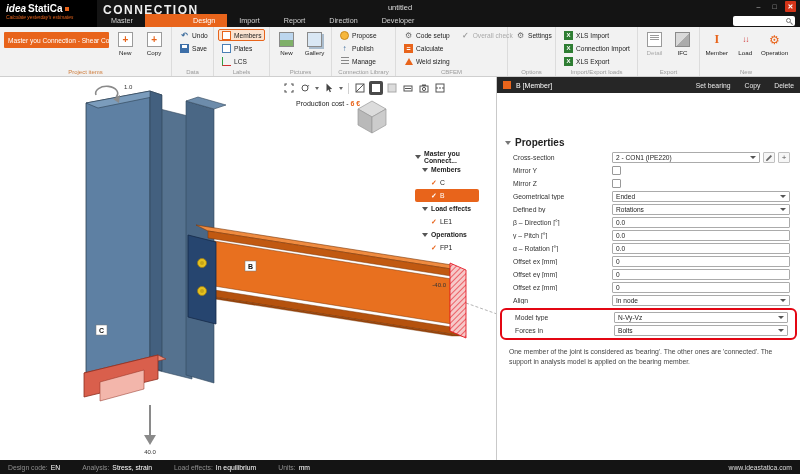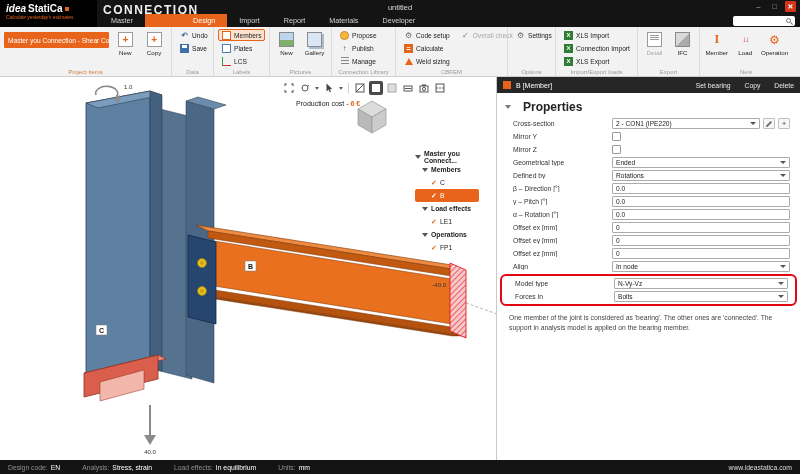--- a/index.html
+++ b/index.html
@@ -94,21 +94,21 @@
   .t-leaf.selected { background:#e8641b; border-radius:2px; color:#fff; margin-right:14px; }
   .t-leaf.selected .tcheck { color:#fff; }
 
   
   .props { position:absolute; left:497px; top:77px; width:303px; height:383px; background:#fff; z-index:8; }
   .prop-header { height:16px; background:#262626; color:#fff; display:flex; align-items:center; padding:0 6px; gap:5px; }
   .ph-square { width:8px; height:8px; background:#e8641b; flex:none; }
   .ph-title { font-size:7px; flex:1; }
   .ph-action { font-size:6.8px; color:#e8e8e8; margin-left:9px; }
   .pcontent { position:relative; padding-top:2px; }
-  .psection { display:flex; align-items:center; gap:12px; font-size:12px; font-weight:bold; color:#222; padding:5px 0 3px 8px; }
+  .psection { display:flex; align-items:center; gap:4px; font-size:10px; font-weight:bold; color:#222; padding:5px 0 3px 8px;margin-top:37px; }
   .sec-chev { width:0; height:0; border-left:3px solid transparent; border-right:3px solid transparent; border-top:4px solid #777; }
   .prow { display:flex; align-items:center; height:13px; padding:0 10px 0 16px; gap:3px; }
   .plabel { flex:0 0 96px; font-size:6.8px; color:#333; white-space:nowrap; overflow:hidden; }
   .dropdown, .numbox { flex:1; height:11px; border:1px solid #ababab; background:#fff; font-size:6.6px; color:#222; display:flex; align-items:center; padding:0 3px; border-radius:1px; }
   .dropdown { justify-content:space-between; }
   .dd-chev { width:0; height:0; border-left:3px solid transparent; border-right:3px solid transparent; border-top:3.5px solid #555; }
   .checkbox { width:9px; height:9px; border:1px solid #999; background:#fff; border-radius:1px; }
   .mini-btn { width:12px; height:11px; border:1px solid #c0c0c0; background:#f6f6f6; display:flex; align-items:center; justify-content:center; font-size:8px; color:#555; border-radius:1px; flex:none; }
   .model-highlight { border:2px solid #e30613; border-radius:6px; margin:1px 3px 0 3px; padding:1px 0; }
   .model-highlight .prow { padding-left:13px; padding-right:7px; }
@@ -139,21 +139,21 @@
     <span class="l1">idea</span><span class="l2">StatiCa</span><span class="logo-mark"></span>
   </div>
   <div class="logo-tagline">Calculate yesterday's estimates</div>
 </div>
 
 <div class="tabsbar">
   <span class="tab">Master</span>
   <span class="tab active">Design</span>
   <span class="tab">Import</span>
   <span class="tab">Report</span>
-  <span class="tab">Materials</span>
+  <span class="tab">Direction</span>
   <span class="tab">Developer</span>
   <span class="searchbox">
       <span class="mag"></span>
     </span>
 </div>
 
 <div class="ribbon">
 
   <div class="rgroup" style="width:172px;">
     <div class="hrow">

